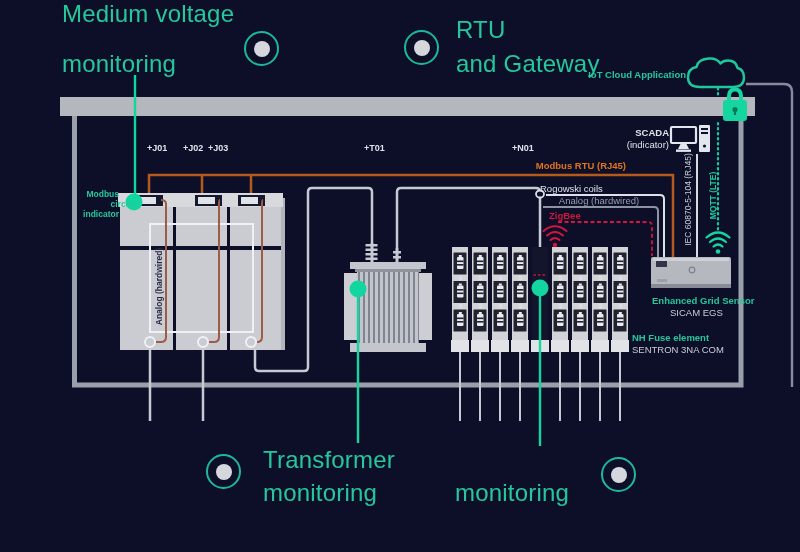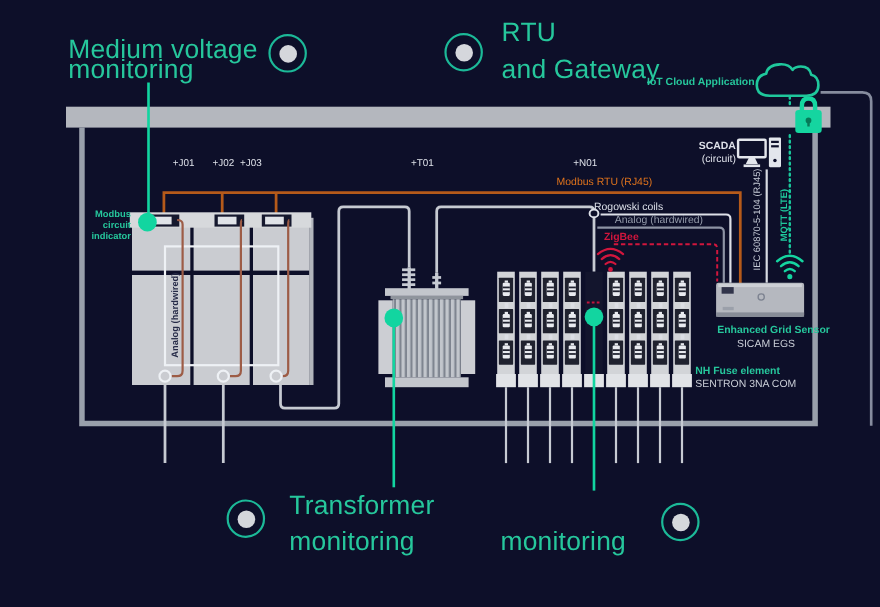--- a/index.html
+++ b/index.html
@@ -1,21 +1,21 @@
 <!DOCTYPE html>
 <html><head>
 <meta charset="utf-8">
 <style>
   html,body{margin:0;padding:0;background:#0d0f29;}
   .stage{position:relative;width:800px;height:552px;background:#0d0f29;overflow:hidden;
          font-family:"Liberation Sans",sans-serif;}
   .stage svg{position:absolute;left:0;top:0;}
   .lbl{position:absolute;white-space:nowrap;}
   .t-title{font-size:24px;color:#26c79c;letter-spacing:0.2px;}
-  .t-bay{font-size:9px;font-weight:normal;color:#dfe2ea;text-align:center;width:40px;}
+  .t-bay{font-size:9px;font-weight:bold;color:#dfe2ea;text-align:left;width:40px;}
   .t-small-teal{font-size:9.5px;font-weight:bold;color:#26c79c;}
   .t-small-white{font-size:9.5px;color:#c9cdd6;}
   .t-sci{font-size:8.5px;font-weight:bold;color:#26c79c;text-align:right;width:60px;}
   .vtext{position:absolute;display:flex;align-items:center;justify-content:center;}
   .ring{position:absolute;width:31px;height:31px;border:2.5px solid #1cb998;border-radius:50%;
         display:flex;align-items:center;justify-content:center;}
   .ring .dot{width:16px;height:16px;border-radius:50%;background:#d5d7dc;}
 </style>
 </head>
 <body>
@@ -320,21 +320,21 @@
   </g>
 
   <g stroke="#15d5a0" stroke-width="2.2" fill="none" stroke-linecap="round">
     <path d="M706.5,237.5 Q718,227.5 729.5,237.5"></path>
     <path d="M710,242 Q718,235 726,242"></path>
     <path d="M713.5,246.5 Q718,242.5 722.5,246.5"></path>
     <circle cx="718" cy="251.5" r="2.3" fill="#15d5a0" stroke="none"></circle>
   </g>
 </svg>
 
-<div class="lbl t-title" style="left:62px;top:32px">Medium voltage</div>
+<div class="lbl t-title" style="left:62px;top:0">Medium voltage</div>
 <div class="lbl t-title" style="left:62px;top:50px">monitoring</div>
 <div class="lbl t-title" style="left:456px;top:16px">RTU</div>
 <div class="lbl t-title" style="left:456px;top:50px">and Gateway</div>
 <div class="lbl t-title" style="left:263px;top:446px">Transformer</div>
 <div class="lbl t-title" style="left:263px;top:479px">monitoring</div>
 <div class="lbl t-title" style="left:455px;top:479px">monitoring</div>
 
 <div class="ring" style="left:244px;top:31px">
       <div class="dot"></div>
     </div>
@@ -343,33 +343,33 @@
     </div>
 <div class="ring" style="left:206px;top:454px">
       <div class="dot"></div>
     </div>
 <div class="ring" style="left:601px;top:457px">
       <div class="dot"></div>
     </div>
 
 <div class="lbl t-small-teal" style="right:114px;top:69px">IoT Cloud Application</div>
 <div class="lbl" style="right:131px;top:127px;font-size:9.5px;font-weight:bold;color:#dfe2ea">SCADA</div>
-<div class="lbl" style="right:131px;top:139px;font-size:9.5px;color:#dfe2ea">(circuit)</div>
+<div class="lbl" style="right:131px;top:139px;font-size:9.5px;color:#dfe2ea">(indicator)</div>
 
 <div class="lbl t-bay" style="left:147px;top:143px">+J01</div>
 <div class="lbl t-bay" style="left:183px;top:143px">+J02</div>
 <div class="lbl t-bay" style="left:208px;top:143px">+J03</div>
 <div class="lbl t-bay" style="left:364px;top:143px">+T01</div>
 <div class="lbl t-bay" style="left:512px;top:143px">+N01</div>
 
 <div class="lbl t-sci" style="right:681px;top:189px">Modbus</div>
-<div class="lbl t-sci" style="right:681px;top:199px">circuit</div>
+<div class="lbl t-sci" style="right:664px;top:199px">circuit</div>
 <div class="lbl t-sci" style="right:681px;top:209px">indicator</div>
 
-<div class="lbl" style="left:506px;top:160px;width:120px;text-align:left;font-size:9.5px;font-weight:normal;color:#e0731c">Modbus RTU (RJ45)</div>
+<div class="lbl" style="left:506px;top:160px;width:120px;text-align:right;font-size:9.5px;font-weight:bold;color:#e0731c">Modbus RTU (RJ45)</div>
 <div class="lbl" style="left:540px;top:183px;width:100px;text-align:left;font-size:9.5px;color:#dce0e8">Rogowski coils</div>
 <div class="lbl" style="left:543px;top:195px;width:112px;text-align:center;font-size:9.5px;color:#959cab">Analog (hardwired)</div>
 <div class="lbl" style="left:549px;top:210px;width:46px;text-align:left;font-size:9.5px;font-weight:bold;color:#d1163d">ZigBee</div>
 
 <div class="vtext" style="left:632px;top:194px;width:110px;height:11px;transform:rotate(-90deg);font-size:8.5px;color:#c6cbd6">IEC 60870-5-104 (RJ45)</div>
 <div class="vtext" style="left:672px;top:190px;width:80px;height:11px;transform:rotate(-90deg);font-size:8.5px;font-weight:bold;color:#1fc89c">MQTT (LTE)</div>
 <div class="vtext" style="left:108px;top:281px;width:100px;height:11px;transform:rotate(-90deg);font-size:8.5px;font-weight:bold;color:#252a47">Analog (hardwired)</div>
 
 <div class="lbl t-small-teal" style="left:652px;top:295px">Enhanced Grid Sensor</div>
 <div class="lbl t-small-white" style="left:670px;top:307px">SICAM EGS</div>

